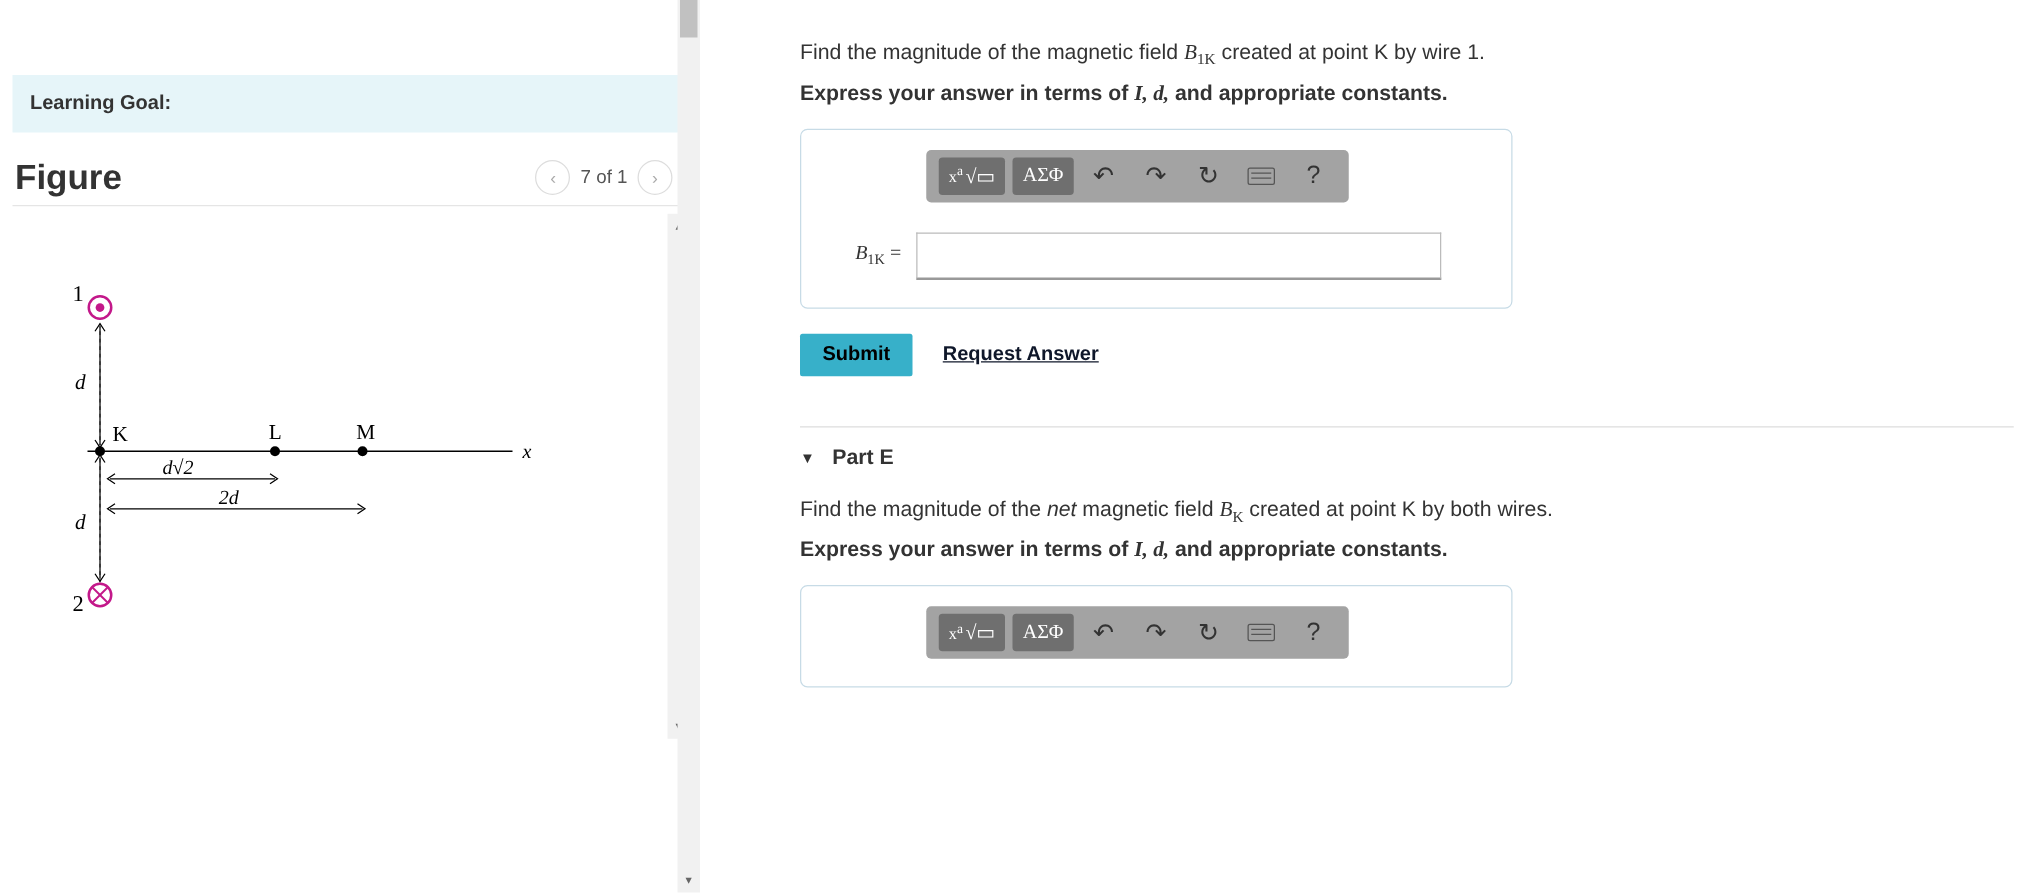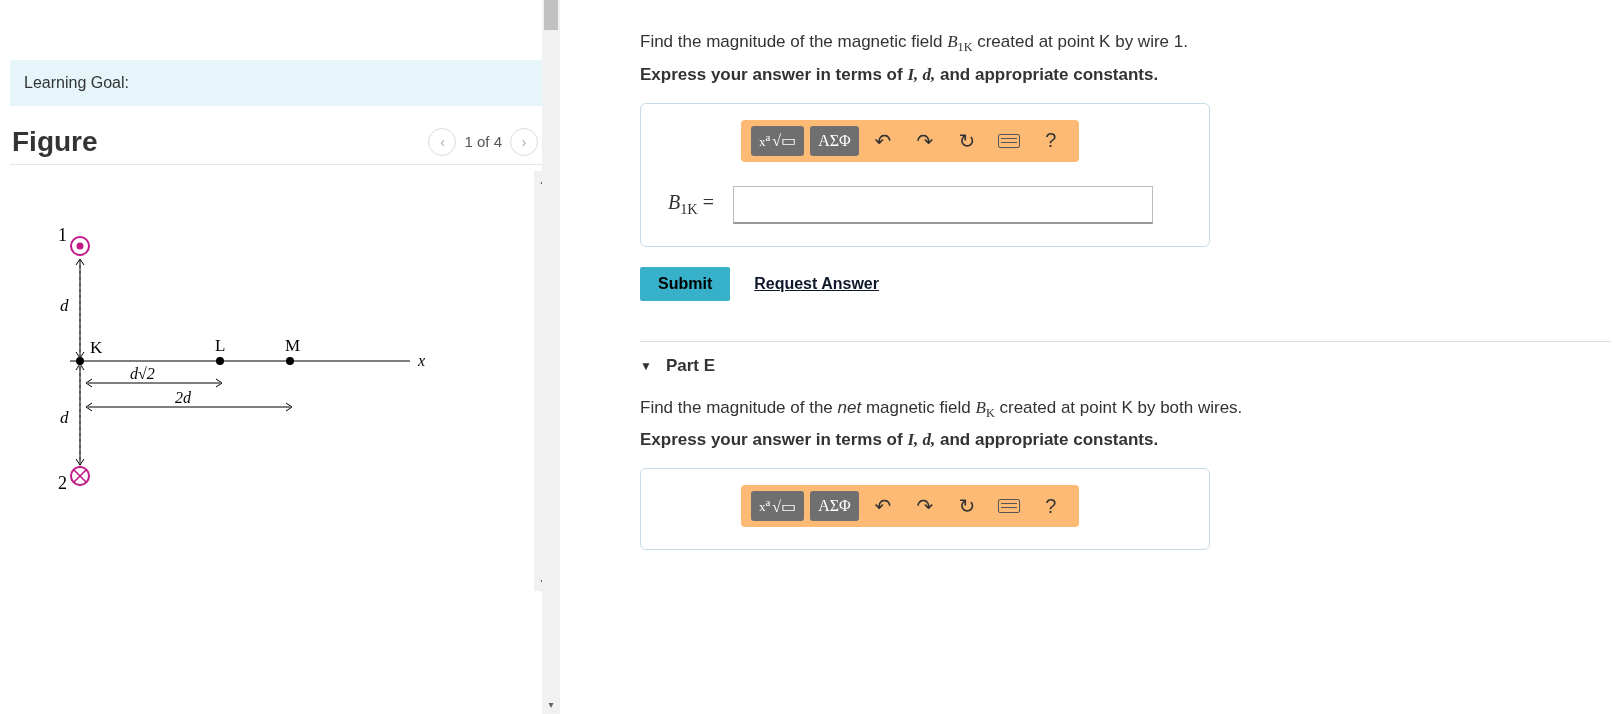--- a/index.html
+++ b/index.html
@@ -29,21 +29,21 @@
   }
   .scroll-arrow { font-size:10px; color:#666; padding:4px 0; cursor:pointer; }
   .scroll-thumb { width:14px; flex:0 0 30px; background:#c1c1c1; margin-top:0; }
   .goal-box {
     background: #e6f5f9;
     padding: 12px 14px;
     margin-top: 60px;
     font-size: 16px;
     line-height: 1.35;
   }
-  .goal-box .gtitle { font-weight: normal; }
+  .goal-box .gtitle { font-weight: bold; }
   .intro-text {
     padding: 14px 14px 0 14px;
     font-size: 16px;
     line-height: 1.35;
     height: 48px;
     overflow: hidden;
   }
   .figure-head {
     display:flex;
     align-items:center;
@@ -89,21 +89,21 @@
   .ital { font-style: italic; font-family: 'Times New Roman', serif; }
   .sub  { font-size: 0.72em; vertical-align: sub; font-family: 'Times New Roman', serif; }
   .answer-box {
     border: 1px solid #c7dbe6;
     border-radius: 6px;
     padding: 16px 20px 22px 20px;
     margin-top: 18px;
     width: 570px;
   }
   .toolbar {
-    background: #fdba74;
+    background: #a3a3a3;
     border-radius: 4px;
     display:flex;
     align-items:center;
     gap: 6px;
     padding: 6px 10px;
     width: fit-content;
     margin-left: 80px;
   }
   .tb-btn {
     height: 30px;
@@ -115,21 +115,21 @@
     color:#333;
   }
   .tb-dark {
     background: #6f6f6f;
     color: #fff;
     padding: 0 8px;
     font-family: 'Times New Roman', serif;
   }
   .tb-plain { background: transparent; }
   .eq-row { display:flex; align-items:center; gap:12px; margin-top:24px;}
-  .eq-label { font-family:'Times New Roman', serif; font-size:20px; font-style:italic; min-width:60px; text-align:center;}
+  .eq-label { font-family:'Times New Roman', serif; font-size:16px; font-style:italic; min-width:60px; text-align:right;}
   .eq-label .up { font-style:normal;}
   .eq-input {
     flex:0 0 420px;
     height: 38px;
     border:1px solid #bbb;
     border-bottom:2px solid #999;
     background:#fff;
     padding: 4px 8px;
     font-size:18px;
   }
@@ -167,21 +167,21 @@
 
   <div class="goal-box">
     <span class="gtitle">Learning Goal:</span><br>
   </div>
 
 
   <div class="figure-head">
     <h2>Figure</h2>
     <div class="pager">
       <span class="circ">‹</span>
-      <span>1 of 4</span>
+      <span>7 of 1</span>
       <span class="circ">›</span>
     </div>
   </div>
 
   <div class="figure-box">
     <svg class="diagram" viewBox="0 0 430 300">
 
       <line x1="60" y1="150" x2="400" y2="150" stroke="#000" stroke-width="1.2"></line>
       <text x="408" y="155" font-size="16" font-style="italic" font-family="serif">x</text>
 

